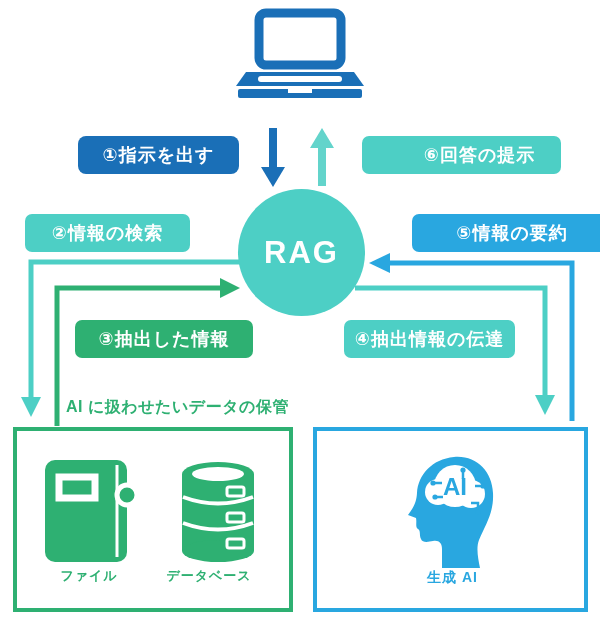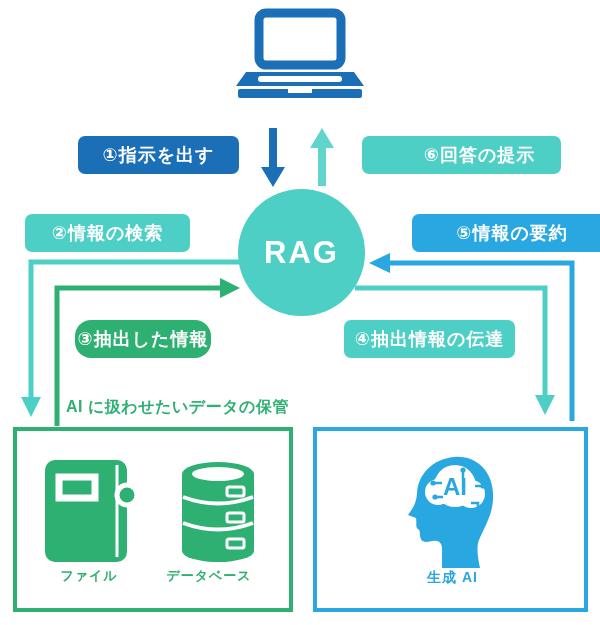--- a/index.html
+++ b/index.html
@@ -23,23 +23,23 @@
   .fill-white{fill:#ffffff;}
   .stroke-white{stroke:#ffffff;}
   .nofill{fill:none;}
 
   
   .badge{
     position:absolute;height:38px;line-height:38px;border-radius:7px;
     color:#ffffff;font-weight:bold;font-size:18px;text-align:center;
     letter-spacing:1px;white-space:nowrap;
   }
-  .s1{left:78px;top:136px;width:161px;background:var(--dark-blue,#1a6fb7);}
+  .s1{left:78px;top:136px;width:161px;background:var(--dark-blue,#1a6fb7);border-radius:8px;}
   .s2{left:25px;top:214px;width:165px;background:var(--teal,#4dcfc5);}
-  .s3{left:75px;top:320px;width:136px;background:var(--green,#2eb072);border-radius:16px;}
+  .s3{left:75px;top:320px;width:178px;background:var(--green,#2eb072);}
   .s4{left:344px;top:320px;width:171px;background:var(--teal,#4dcfc5);}
   .s5{left:412px;top:214px;width:200px;background:var(--light-blue,#29a7e0);}
   .s6{left:362px;top:136px;width:163px;background:var(--teal,#4dcfc5);padding-left:36px;}
 
   .rag-circle{
     position:absolute;left:238px;top:189px;width:127px;height:127px;border-radius:50%;
     background:var(--teal,#4dcfc5);color:#ffffff;font-weight:bold;font-size:31px;
     display:flex;align-items:center;justify-content:center;letter-spacing:2px;
   }
   .user-label{

